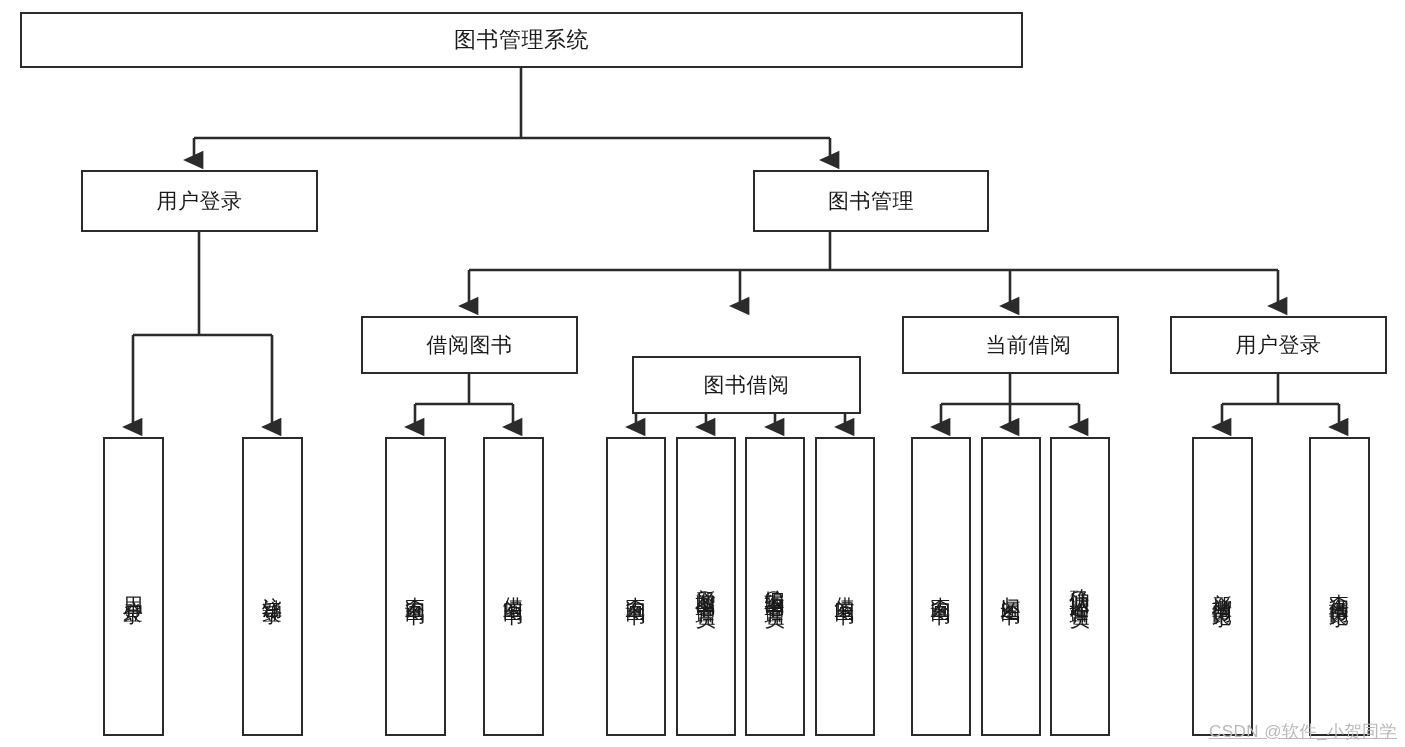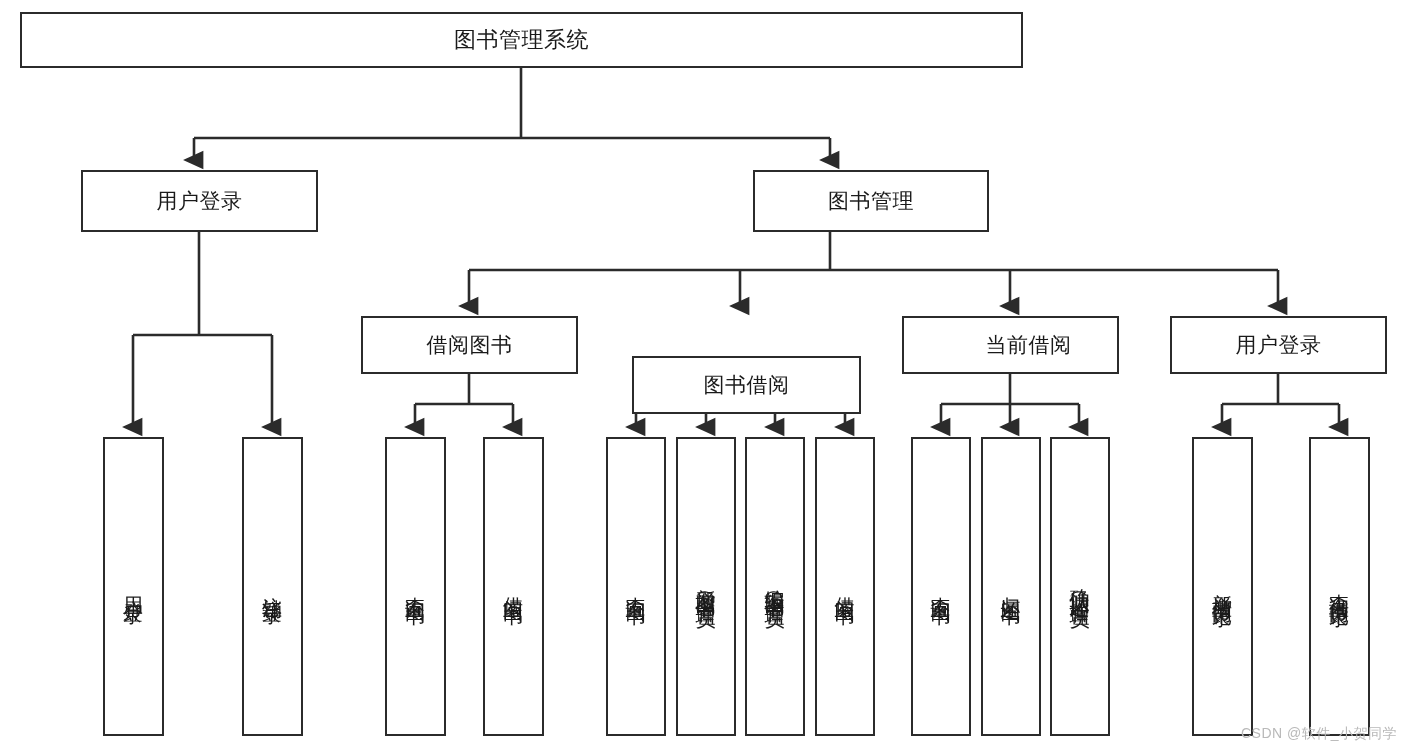--- a/index.html
+++ b/index.html
@@ -59,25 +59,26 @@
     font-size: 20px;
     letter-spacing: 3px;
     line-height: 1;
     white-space: nowrap;
     display: block;
   }
   .watermark {
     position: absolute;
     right: 8px;
     bottom: 4px;
-    font-size: 14px;
+    font-size: 17px;
     color: #b9b9b9;
     letter-spacing: 0.5px;
     white-space: nowrap;
     user-select: none;
+    text-decoration: underline;
   }
 </style>
 </head>
 <body>
 
 <div id="canvas">
 
   <svg id="wires" viewBox="0 0 1405 747" xmlns="http://www.w3.org/2000/svg">
     <defs>
       <marker id="arrow" markerWidth="9" markerHeight="9" refX="4.2" refY="4.2" orient="auto" markerUnits="strokeWidth">

